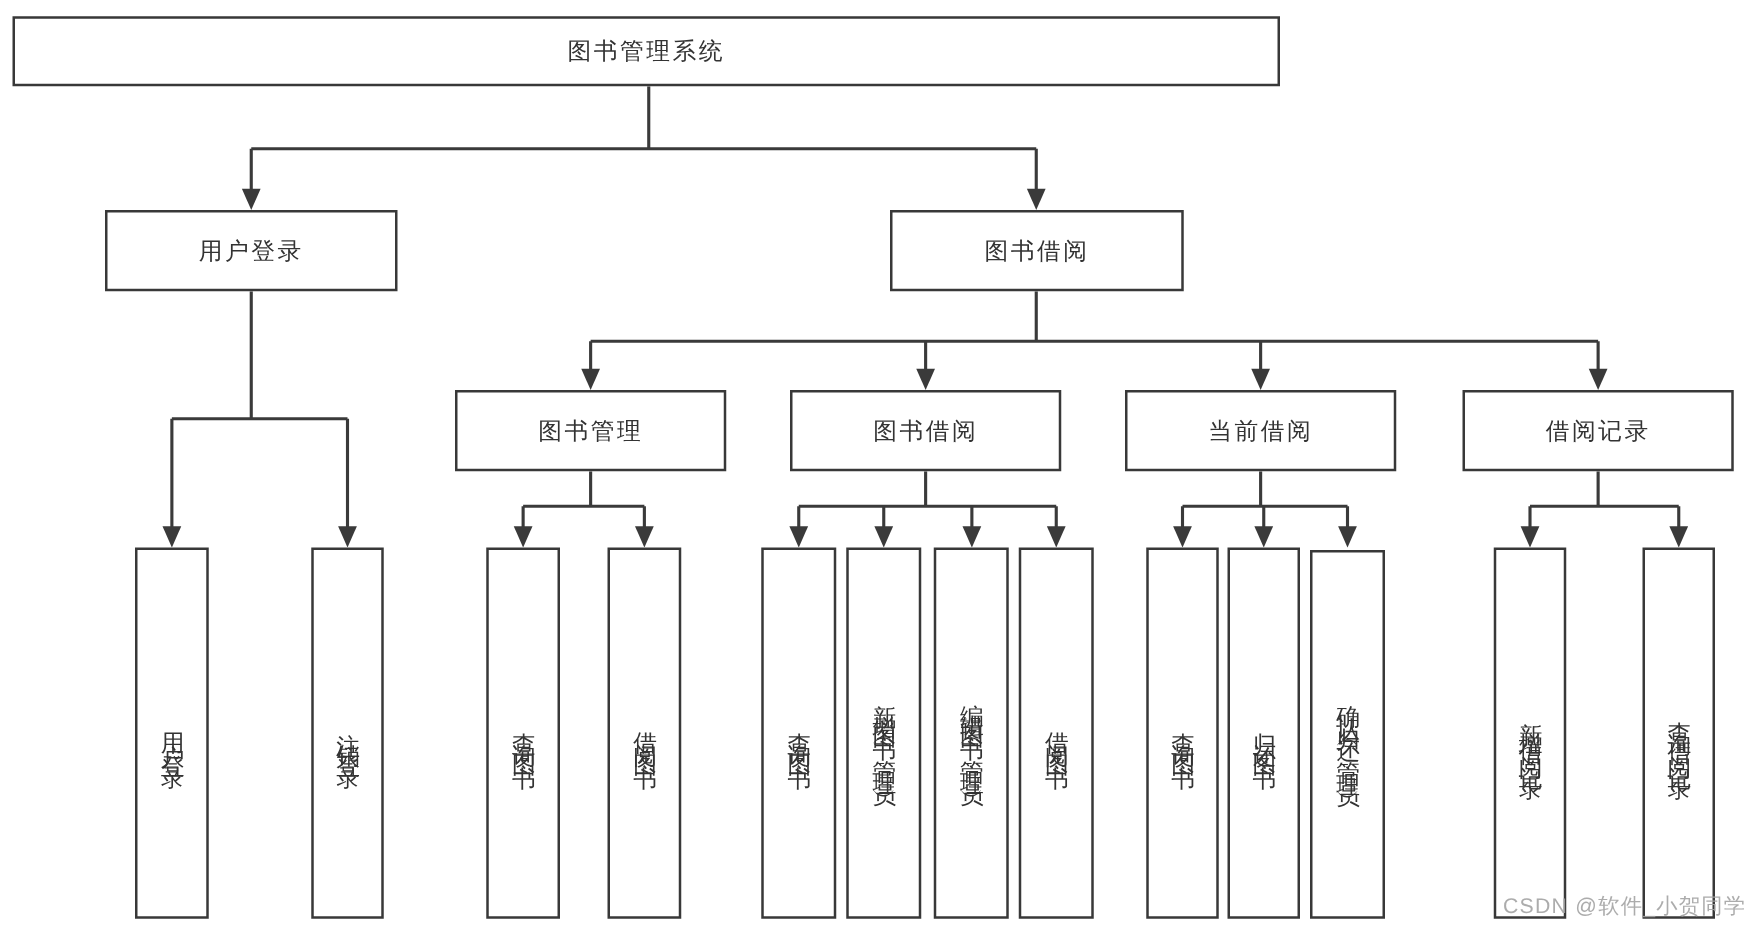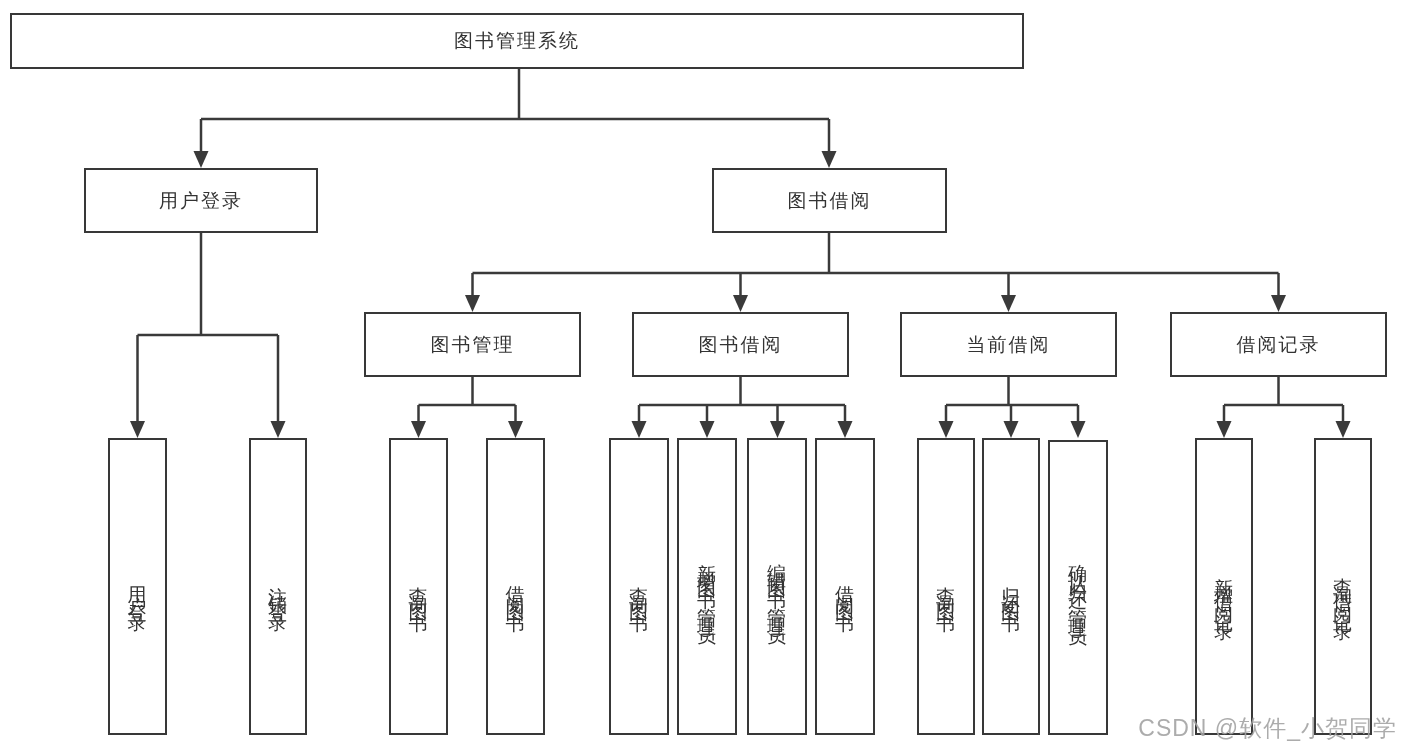--- a/index.html
+++ b/index.html
@@ -34,21 +34,21 @@
   }
   #wires{
     position:absolute;left:0;top:0;width:1405px;height:747px;
     z-index:1;
   }
   .cline{stroke:#3a3a3a;stroke-width:2.5;fill:none;}
   .ahead{fill:#3a3a3a;stroke:none;}
   #watermark{
     position:absolute;
     right:8px;top:713px;
-    font-size:23px;
+    font-size:17px;
     color:rgba(163,163,163,0.9);
     letter-spacing:1px;
     z-index:3;
     white-space:nowrap;
   }
 </style>
 </head>
 <body>
 
 <div id="stage">

